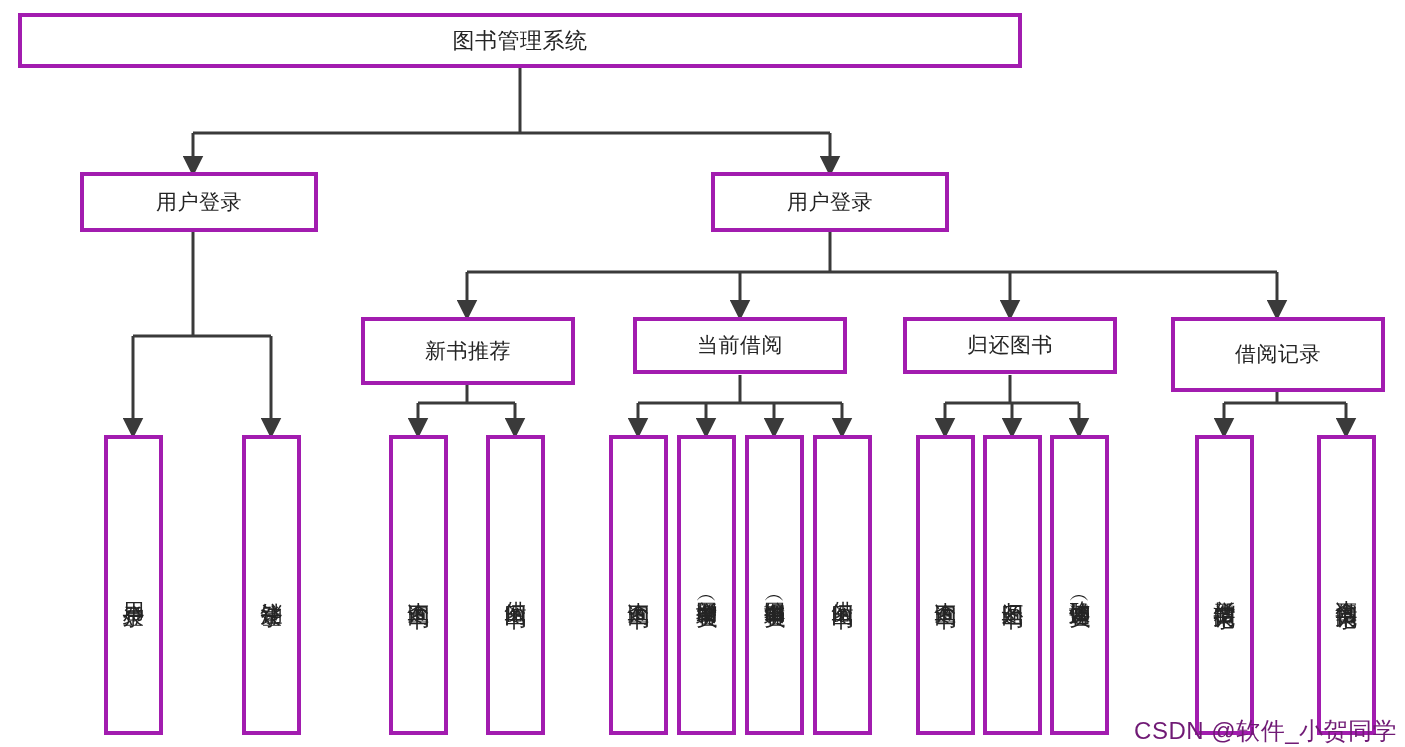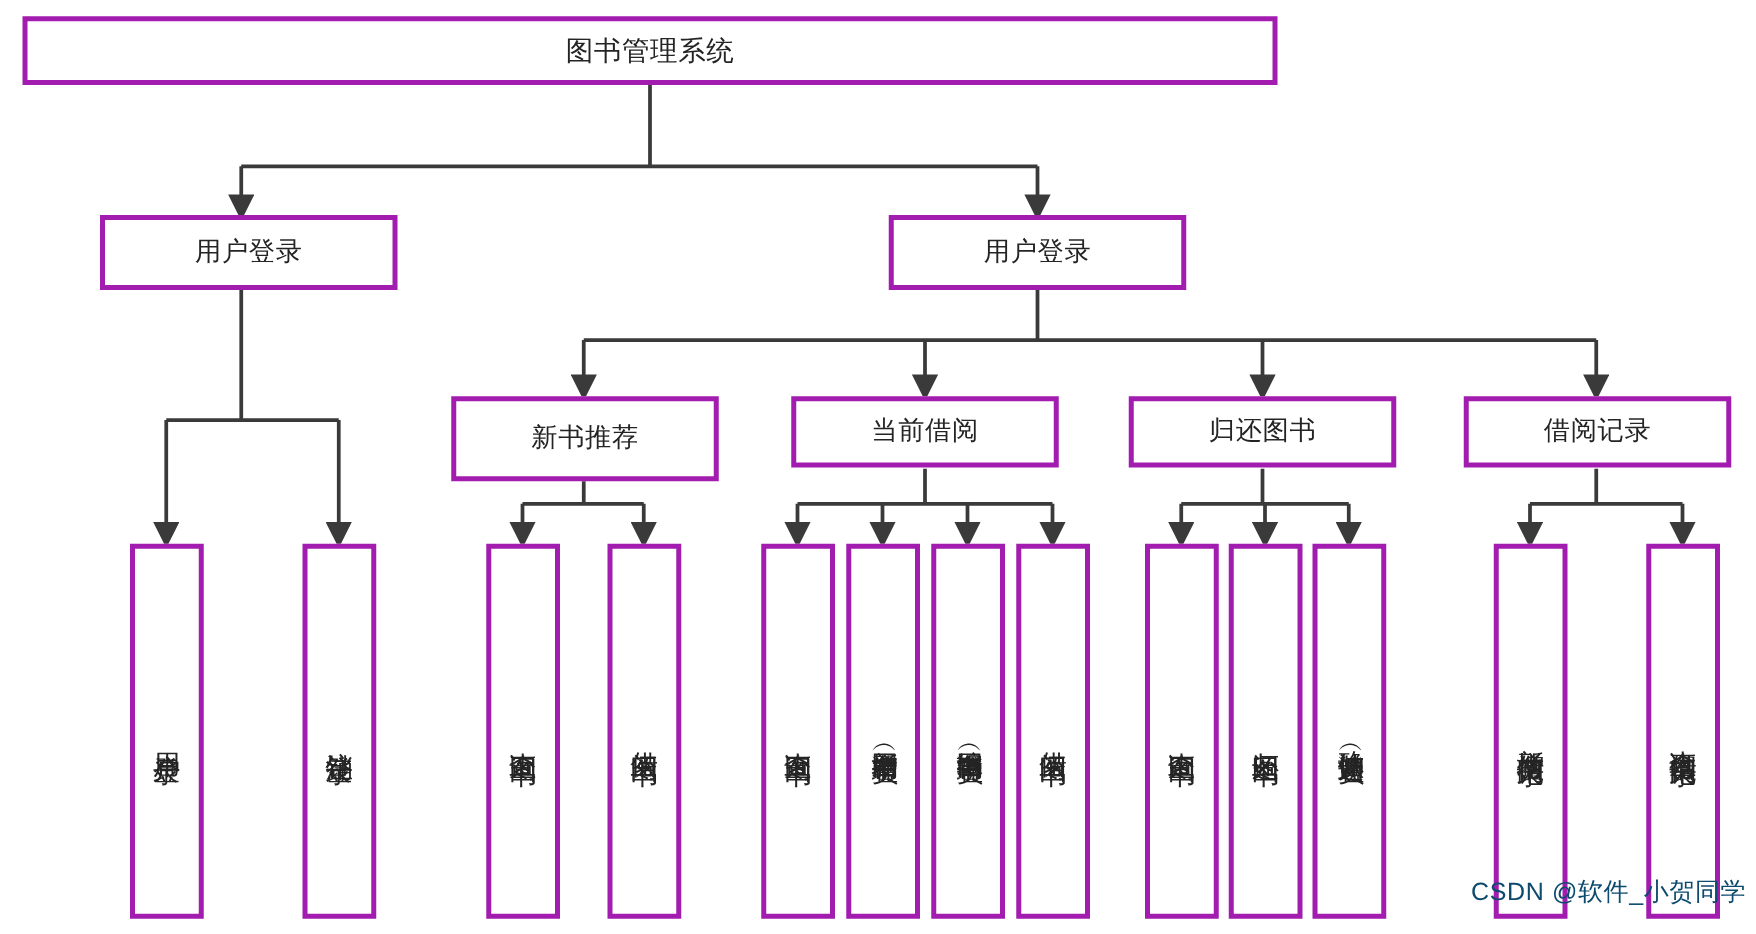--- a/index.html
+++ b/index.html
@@ -67,23 +67,23 @@
     letter-spacing: 2px;
     white-space: nowrap;
   }
   .node.v.tall .label {
     font-size: 21px;
     letter-spacing: 1px;
   }
   .watermark {
     position: absolute;
     right: 8px;
-    bottom: 20px;
-    font-size: 20px;
-    color: #0c4a6e;
+    bottom: 0;
+    font-size: 24px;
+    color: #701a75;
     letter-spacing: 0.5px;
     white-space: nowrap;
     user-select: none;
   }
 </style>
 </head>
 <body>
 
 <div id="canvas">
 
@@ -167,21 +167,21 @@
 
   <div class="node h" style="left:361px; top:317px; width:214px; height:68px;">
     <span class="label">新书推荐</span>
   </div>
   <div class="node h" style="left:633px; top:317px; width:214px; height:57px;">
     <span class="label">当前借阅</span>
   </div>
   <div class="node h" style="left:903px; top:317px; width:214px; height:57px;">
     <span class="label">归还图书</span>
   </div>
-  <div class="node h" style="left:1171px; top:317px; width:214px; height:57px;">
+  <div class="node h" style="left:1171px; top:317px; width:214px; height:75px;">
     <span class="label">借阅记录</span>
   </div>
 
   <div class="node v" style="left:104px; top:435px; width:59px; height:300px;">
     <span class="label">用户登录</span>
   </div>
   <div class="node v" style="left:242px; top:435px; width:59px; height:300px;">
     <span class="label">注销登录</span>
   </div>
 

